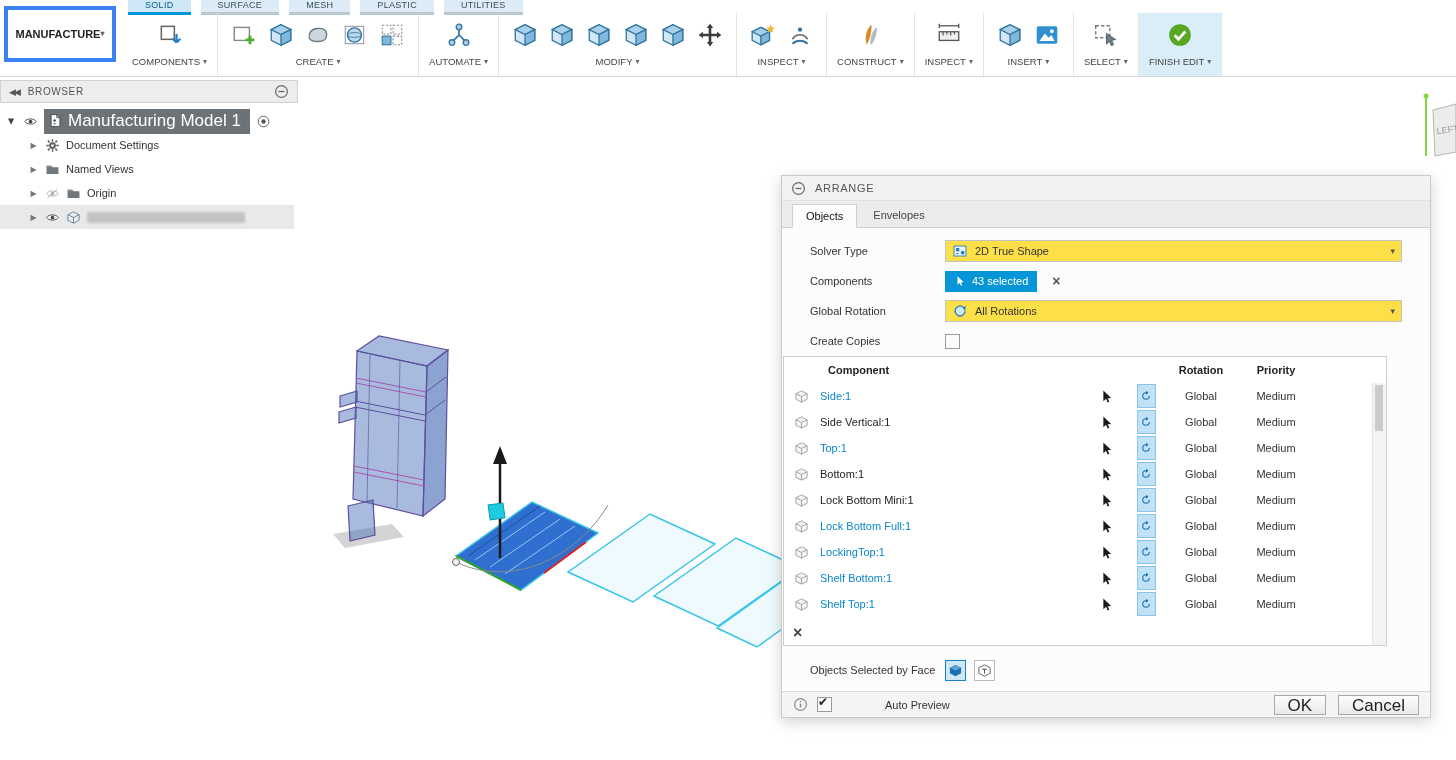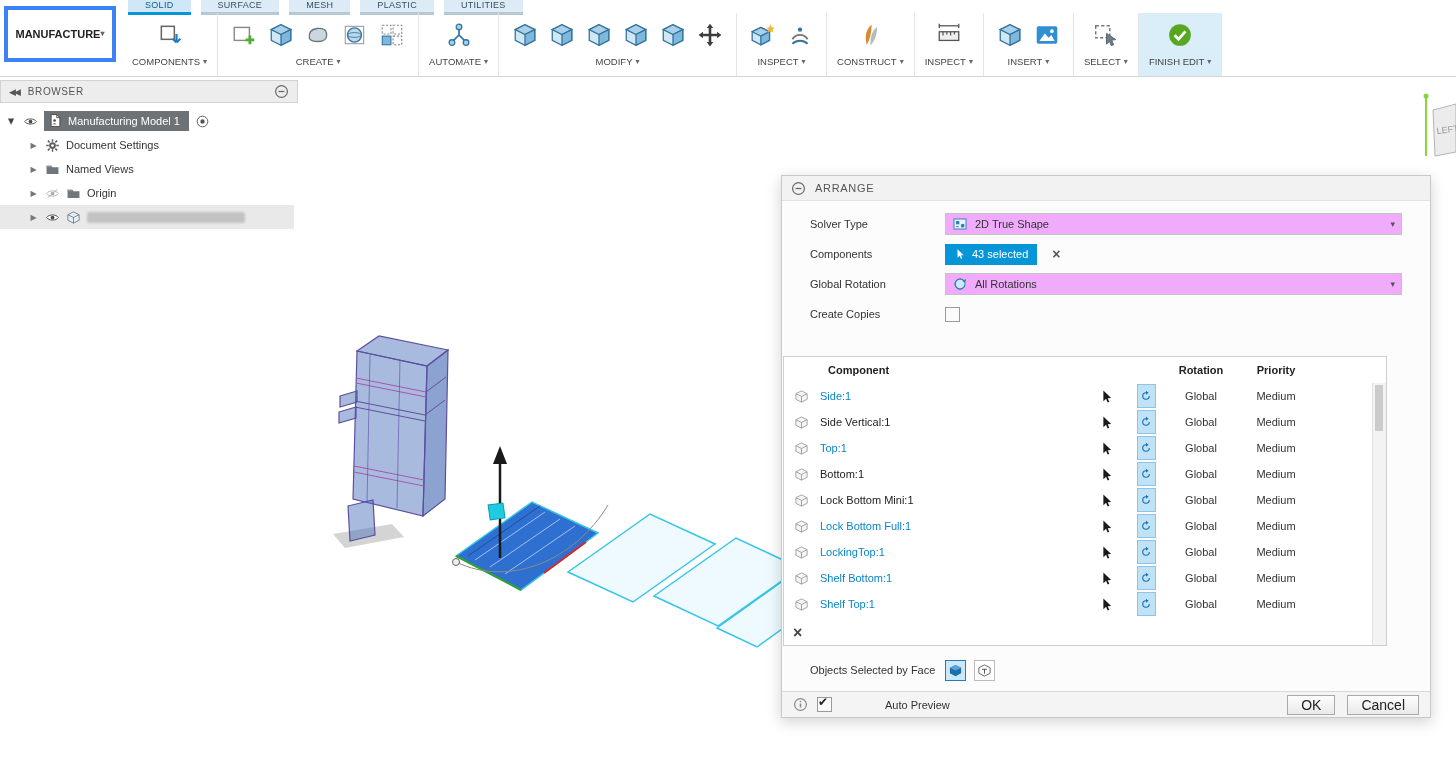--- a/index.html
+++ b/index.html
@@ -31,40 +31,40 @@
   
   .browser{position:absolute;left:0;top:80px;width:298px;z-index:10;font-size:11px;}
   .browser-header{height:21px;background:#ededed;border:1px solid #d2d2d2;display:flex;align-items:center;padding:0 8px;color:#555;
     font-size:10px;letter-spacing:.6px;}
   .collapse-arrows{color:#555;font-size:9px;margin-right:9px;letter-spacing:-2px;cursor:pointer;}
   .bh-spacer{flex:1;}
   .btree{padding-top:6px;}
   .brow{height:24px;display:flex;align-items:center;gap:6px;padding-left:6px;}
   .brow .tri{width:11px;color:#777;font-size:8px;cursor:pointer;text-align:center;flex:0 0 auto;}
   .brow .tri.open{transform:rotate(90deg);color:#444;}
-  .root-chip{background:#6d7276;color:#fff;padding:2px 9px 3px 4px;display:flex;gap:5px;align-items:center;font-size:11px;cursor:pointer;}
+  .root-chip{background:#6d7276;color:#fff;padding:2px 9px 3px 4px;display:flex;gap:5px;align-items:center;font-size:17px;cursor:pointer;}
   .brow.child{padding-left:28px;}
   .brow.hlrow{background:#e9e9e9;margin-right:4px;}
   .blabel{color:#333;cursor:default;}
   .redacted-bar{width:158px;height:11px;background:#c3c3c3;border-radius:2px;filter:blur(1.3px);}
   
   .viewport-canvas{position:absolute;left:0;top:0;z-index:1;}
   .viewcube{position:absolute;right:0;top:92px;z-index:3;}
   
   .dialog{position:absolute;left:781px;top:175px;width:648px;height:541px;background:#fcfcfc;border:1px solid #c9c9c9;
     box-shadow:0 4px 14px rgba(0,0,0,.18);z-index:40;font-size:11px;color:#333;}
   .dlg-header{height:24px;background:#f2f2f2;border-bottom:1px solid #e2e2e2;display:flex;align-items:center;gap:9px;padding:0 9px;
     color:#555;letter-spacing:.7px;font-size:11px;cursor:move;}
   .dlg-tabs{height:26px;background:#ececec;border-bottom:1px solid #cfcfcf;display:flex;align-items:flex-end;padding-left:10px;gap:2px;}
   .dlg-tab{padding:5px 13px 5px;border:1px solid transparent;color:#444;cursor:pointer;}
   .dlg-tab.active{background:#fcfcfc;border-color:#cfcfcf;border-bottom-color:#fcfcfc;margin-bottom:-1px;color:#111;}
   .dlg-form{padding-top:8px;}
   .frow{display:flex;align-items:center;height:30px;padding:0 28px;}
   .flabel{width:135px;flex:0 0 auto;color:#333;}
-  .dropdown{width:466px;height:22px;border:1px solid #c2c2c2;background:#f0abfc;display:flex;align-items:center;gap:7px;padding:0 6px;cursor:pointer;box-sizing:border-box;}
+  .dropdown{width:466px;height:22px;border:1px solid #c2c2c2;background:#fde047;display:flex;align-items:center;gap:7px;padding:0 6px;cursor:pointer;box-sizing:border-box;}
   .dd-caret{margin-left:auto;color:#555;font-size:9px;}
   .chip{background:#0696d7;color:#fff;height:21px;display:flex;align-items:center;gap:6px;padding:0 9px;font-size:11px;cursor:pointer;}
   .chip-x{margin-left:15px;color:#555;font-weight:bold;font-size:14px;cursor:pointer;line-height:1;}
   .checkbox{width:13px;height:13px;border:1px solid #9a9a9a;background:#fbfbfb;position:relative;cursor:pointer;flex:0 0 auto;}
   .checkbox.checked::after{content:"✔";position:absolute;left:0px;top:-3px;font-size:12px;color:#222;}
   .ctable{position:absolute;left:1px;top:180px;width:604px;height:290px;border:1px solid #cfcfcf;background:#fff;box-sizing:border-box;}
   .tgrid{display:grid;grid-template-columns:34px 268px 40px 40px 70px 80px 1fr;align-items:center;height:26px;}
   .thead{font-weight:bold;color:#222;}
   .h-comp{padding-left:10px;}
   .h-rot,.h-pri{text-align:center;}
@@ -77,21 +77,21 @@
   .c-global,.c-priority{text-align:center;color:#333;}
   .vscroll{position:absolute;right:0;top:26px;bottom:0;width:13px;background:#f3f3f3;border-left:1px solid #e3e3e3;}
   .vthumb{position:absolute;top:2px;left:2px;width:8px;height:46px;background:#cbcbcb;cursor:pointer;}
   .clear-x{position:absolute;left:9px;bottom:4px;font-size:16px;font-weight:bold;color:#444;cursor:pointer;line-height:1;background:none;border:0;padding:0;}
   .obj-face-row{position:absolute;left:0;top:479px;width:100%;}
   .face-btn{width:21px;height:21px;border:1px solid #bbb;background:#fff;display:flex;align-items:center;justify-content:center;padding:1px;cursor:pointer;margin-right:8px;}
   .face-btn.selected{border-color:#1a7fc4;background:#cfe8f7;}
   .dlg-footer{position:absolute;left:0;right:0;bottom:0;height:26px;background:#f4f4f4;border-top:1px solid #d8d8d8;
     display:flex;align-items:center;gap:9px;padding:0 11px;box-sizing:border-box;}
   .foot-right{margin-left:auto;display:flex;gap:12px;}
-  .btn{height:20px;padding:0 13px;border:1px solid #a9a9a9;background:linear-gradient(#fdfdfd,#e9e9e9);font-size:14px;color:#222;cursor:pointer;font-family:inherit;}
+  .btn{height:20px;padding:0 13px;border:1px solid #a9a9a9;background:linear-gradient(#fdfdfd,#e9e9e9);font-size:17px;color:#222;cursor:pointer;font-family:inherit;}
   .auto-prev-label{color:#333;margin-left:44px;}
 </style>
 </head>
 <body>
 
 <svg class="viewport-canvas" width="1456" height="760">
 
   <polygon points="333,534 392,524 404,537 345,548" fill="#c9c9c9" opacity="0.8"></polygon>
 
   <g stroke="#5d4f9e" stroke-width="1.2" fill="rgba(74,112,187,0.48)">
@@ -532,20 +532,24 @@
 <div class="dialog">
   <div class="dlg-header">
     <span class="ic sm" id="dlg-minus">
         <svg viewBox="0 0 16 16">
           <circle cx="8" cy="8" r="6.3" fill="none" stroke="#6a6a6a" stroke-width="1.3"></circle>
           <path d="M4.8 8 H11.2" stroke="#6a6a6a" stroke-width="1.4"></path>
         </svg>
       </span>
     <span>ARRANGE</span>
   </div>
+  <div class="dlg-tabs">
+    <div class="dlg-tab active">Objects</div>
+    <div class="dlg-tab">Envelopes</div>
+  </div>
 
   <div class="dlg-form">
     <div class="frow">
       <span class="flabel">Solver Type</span>
       <div class="dropdown">
         <span class="ic dd" id="solver-ic">
             <svg viewBox="0 0 24 24">
               <rect x="3" y="4.5" width="18" height="15" fill="#eaf4fb" stroke="#2e7fb6" stroke-width="1.4"></rect>
               <rect x="6" y="7.5" width="5" height="5" fill="#2e7fb6"></rect>
               <circle cx="16" cy="14.5" r="2.8" fill="#2e7fb6"></circle>

